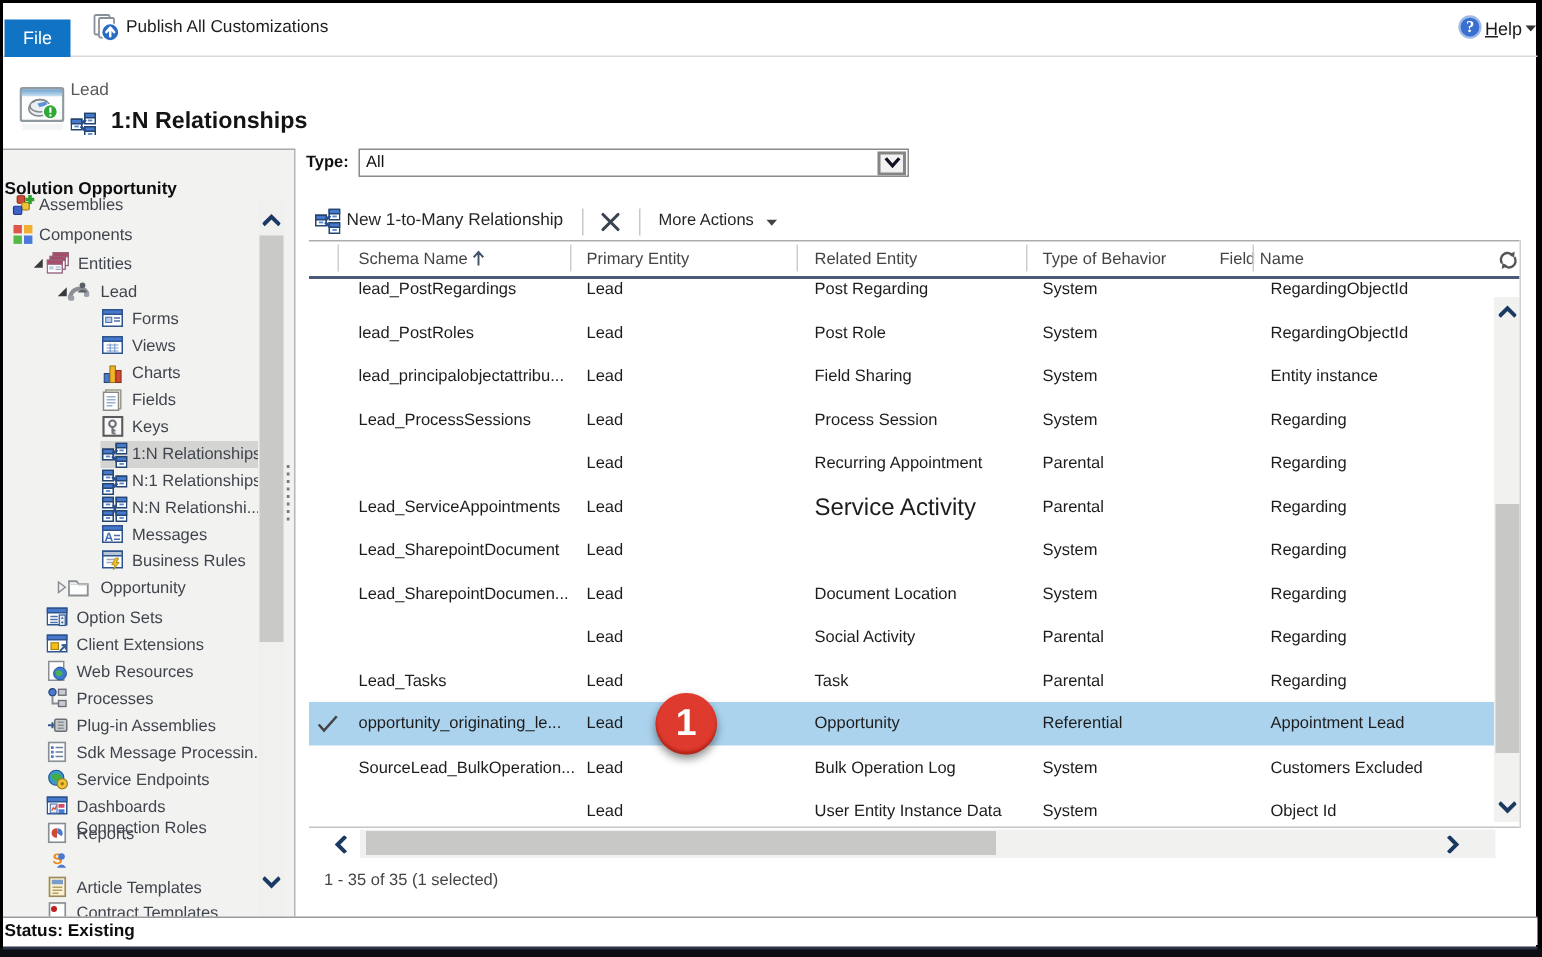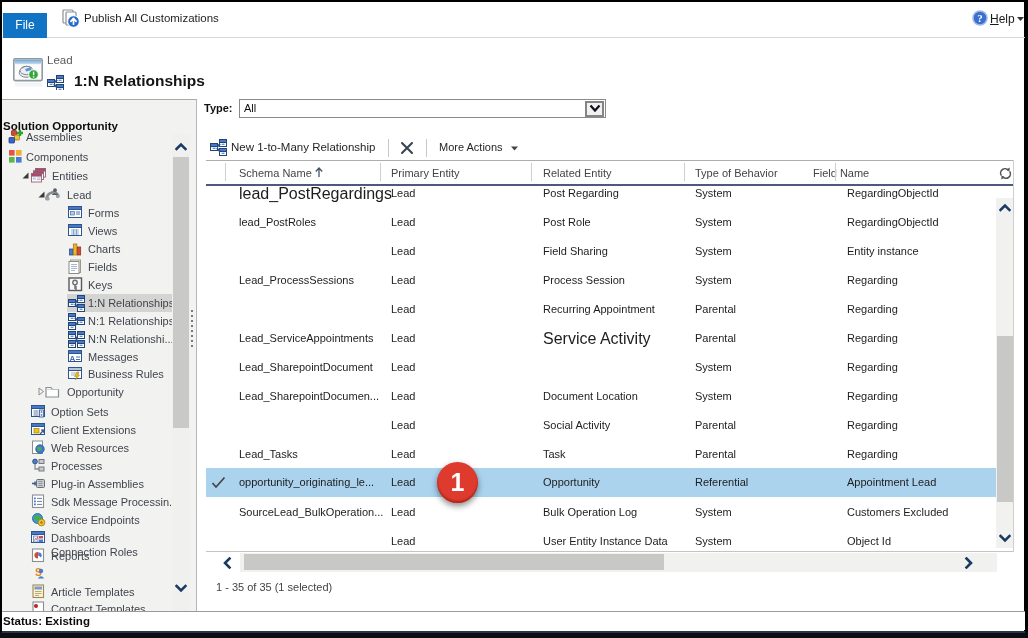--- a/index.html
+++ b/index.html
@@ -352,32 +352,33 @@
 <div class="abs" style="left:835px;top:163px;width:1px;height:18px;background:#cfcfcf"></div>
 <svg class="abs" style="left:999px;top:167px" width="13" height="13" viewBox="0 0 13 13">
       <path d="M2.4,8.6 A4.2,4.2 0 0 1 9.6,3.6" stroke="#555" stroke-width="1.6" fill="none"></path>
       <path d="M10.8,0.6 L10.4,4.6 L7.0,2.8 Z" fill="#555"></path>
       <path d="M10.6,4.4 A4.2,4.2 0 0 1 3.4,9.4" stroke="#555" stroke-width="1.6" fill="none"></path>
       <path d="M2.2,12.4 L2.6,8.4 L6.0,10.2 Z" fill="#555"></path>
     </svg>
 <div class="abs" style="left:206px;top:184px;width:807px;height:2px;background:#4a5a78"></div>
 <div class="abs" style="left:206px;top:186px;width:790px;height:366px;overflow:hidden">
 <div class="abs" style="left:0;top:-7.0px;width:790px;height:29px;"></div>
-<div class="abs nav" style="left:33px;top:-7.0px;height:29px;line-height:29px;font-size:16px;color:#1d1d1d">lead_PostRegardings</div>
+<div class="abs nav" style="left:33px;top:-7.0px;height:29px;line-height:29px;font-size:11px;color:#1d1d1d">lead_PostRegardings</div>
 <div class="abs nav" style="left:185px;top:-7.0px;height:29px;line-height:29px;font-size:11px;color:#1d1d1d">Lead</div>
 <div class="abs nav" style="left:337px;top:-7.0px;height:29px;line-height:29px;font-size:11px;color:#1d1d1d">Post Regarding</div>
 <div class="abs nav" style="left:489px;top:-7.0px;height:29px;line-height:29px;font-size:11px;color:#1d1d1d">System</div>
 <div class="abs nav" style="left:641px;top:-7.0px;height:29px;line-height:29px;font-size:11px;color:#1d1d1d">RegardingObjectId</div>
 <div class="abs" style="left:0;top:22.0px;width:790px;height:29px;"></div>
 <div class="abs nav" style="left:33px;top:22.0px;height:29px;line-height:29px;font-size:11px;color:#1d1d1d">lead_PostRoles</div>
 <div class="abs nav" style="left:185px;top:22.0px;height:29px;line-height:29px;font-size:11px;color:#1d1d1d">Lead</div>
 <div class="abs nav" style="left:337px;top:22.0px;height:29px;line-height:29px;font-size:11px;color:#1d1d1d">Post Role</div>
 <div class="abs nav" style="left:489px;top:22.0px;height:29px;line-height:29px;font-size:11px;color:#1d1d1d">System</div>
 <div class="abs nav" style="left:641px;top:22.0px;height:29px;line-height:29px;font-size:11px;color:#1d1d1d">RegardingObjectId</div>
 <div class="abs" style="left:0;top:51.0px;width:790px;height:29px;"></div>
+<div class="abs nav" style="left:33px;top:51.0px;height:29px;line-height:29px;font-size:11px;color:#1d1d1d">lead_principalobjectattribu...</div>
 <div class="abs nav" style="left:185px;top:51.0px;height:29px;line-height:29px;font-size:11px;color:#1d1d1d">Lead</div>
 <div class="abs nav" style="left:337px;top:51.0px;height:29px;line-height:29px;font-size:11px;color:#1d1d1d">Field Sharing</div>
 <div class="abs nav" style="left:489px;top:51.0px;height:29px;line-height:29px;font-size:11px;color:#1d1d1d">System</div>
 <div class="abs nav" style="left:641px;top:51.0px;height:29px;line-height:29px;font-size:11px;color:#1d1d1d">Entity instance</div>
 <div class="abs" style="left:0;top:80.0px;width:790px;height:29px;"></div>
 <div class="abs nav" style="left:33px;top:80.0px;height:29px;line-height:29px;font-size:11px;color:#1d1d1d">Lead_ProcessSessions</div>
 <div class="abs nav" style="left:185px;top:80.0px;height:29px;line-height:29px;font-size:11px;color:#1d1d1d">Lead</div>
 <div class="abs nav" style="left:337px;top:80.0px;height:29px;line-height:29px;font-size:11px;color:#1d1d1d">Process Session</div>
 <div class="abs nav" style="left:489px;top:80.0px;height:29px;line-height:29px;font-size:11px;color:#1d1d1d">System</div>
 <div class="abs nav" style="left:641px;top:80.0px;height:29px;line-height:29px;font-size:11px;color:#1d1d1d">Regarding</div>

